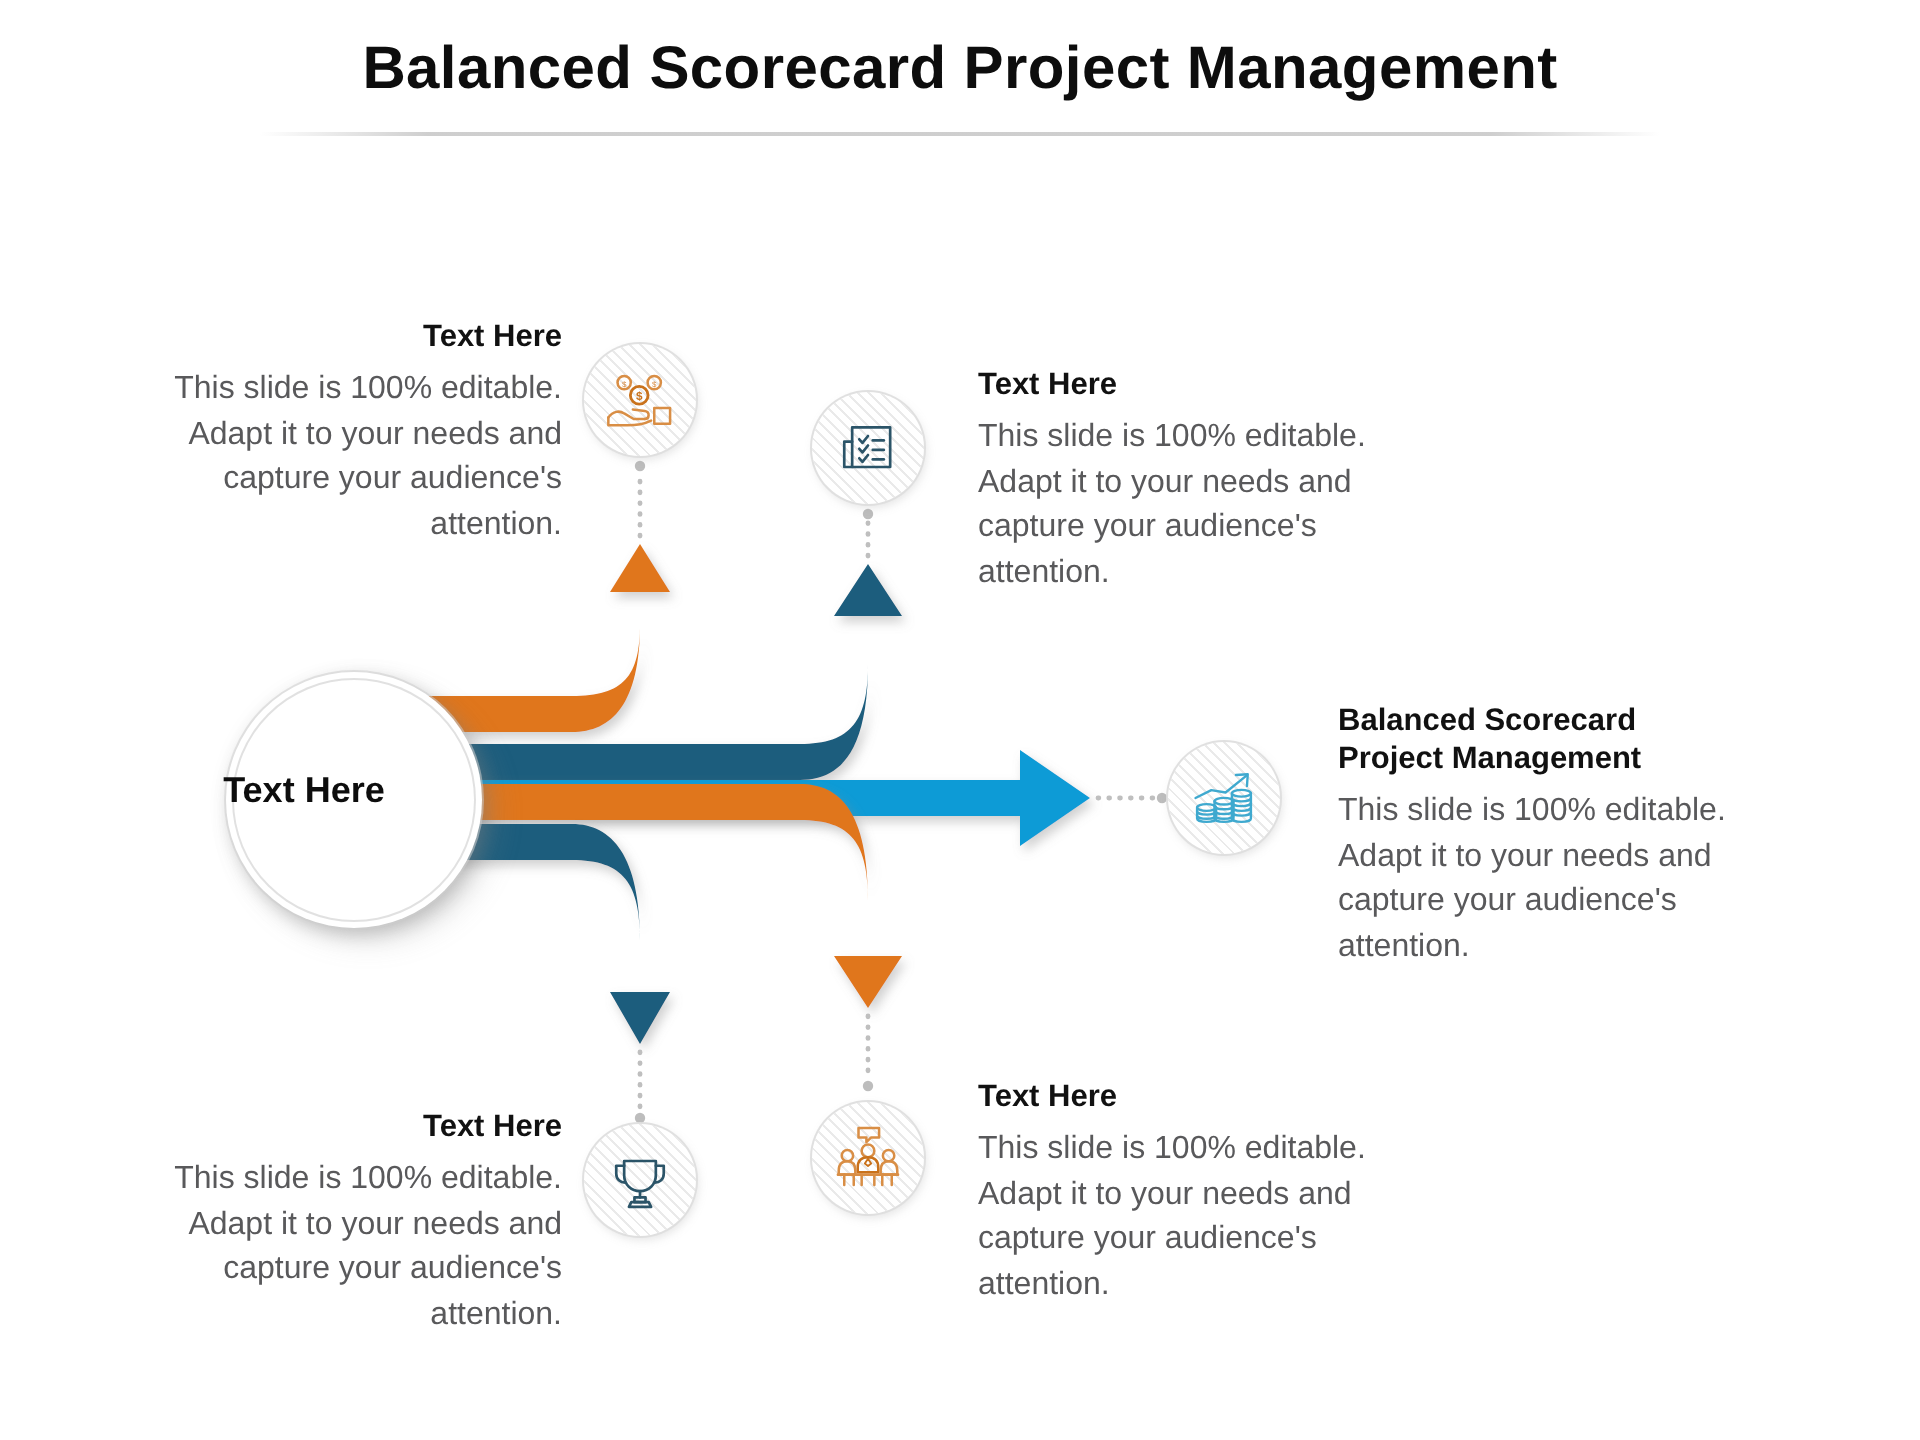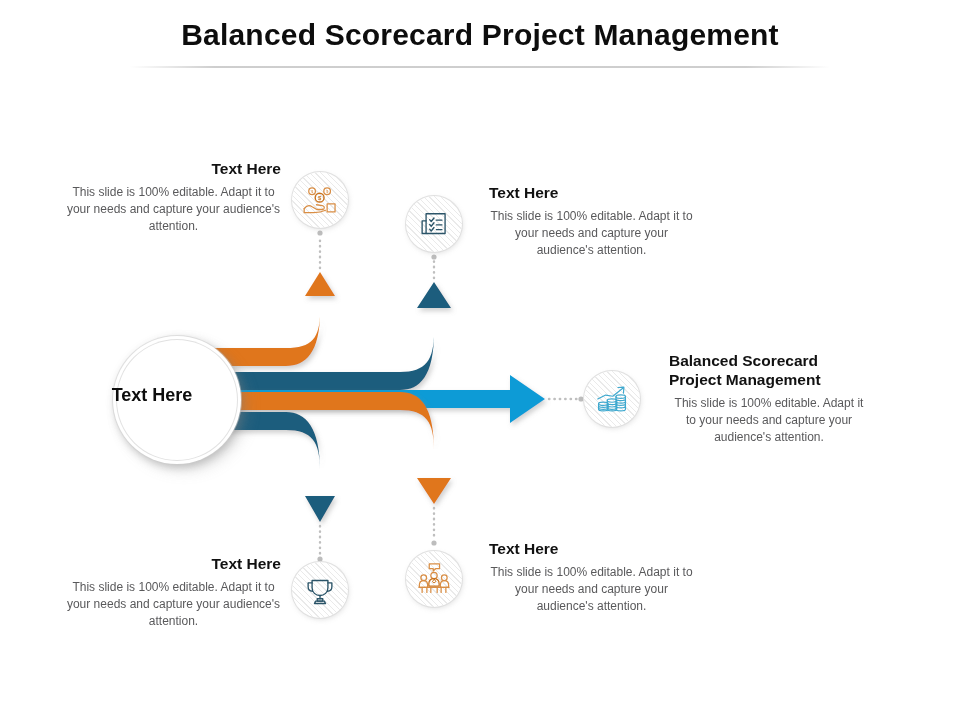--- a/index.html
+++ b/index.html
@@ -121,24 +121,23 @@
   
   .txt-block { position: absolute; }
   .txt-block .heading {
     font-size: 15.5px;
     font-weight: bold;
     color: #111111;
     margin-bottom: 5px;
     line-height: 1.22;
   }
   .txt-block .body {
-    font-size: 12px;
+    font-size: 16px;
     color: #59595b;
     line-height: 1.42;
-    text-align: center;
   }
   .align-right { text-align: right; }
   .align-left  { text-align: left; }
 
   #block-tl { left: 66px;  top: 160px; width: 215px; }
   #block-tr { left: 489px; top: 184px; width: 205px; }
   #block-r  { left: 669px; top: 352px; width: 200px; }
   #block-bl { left: 66px;  top: 555px; width: 215px; }
   #block-br { left: 489px; top: 540px; width: 205px; }
 </style>

